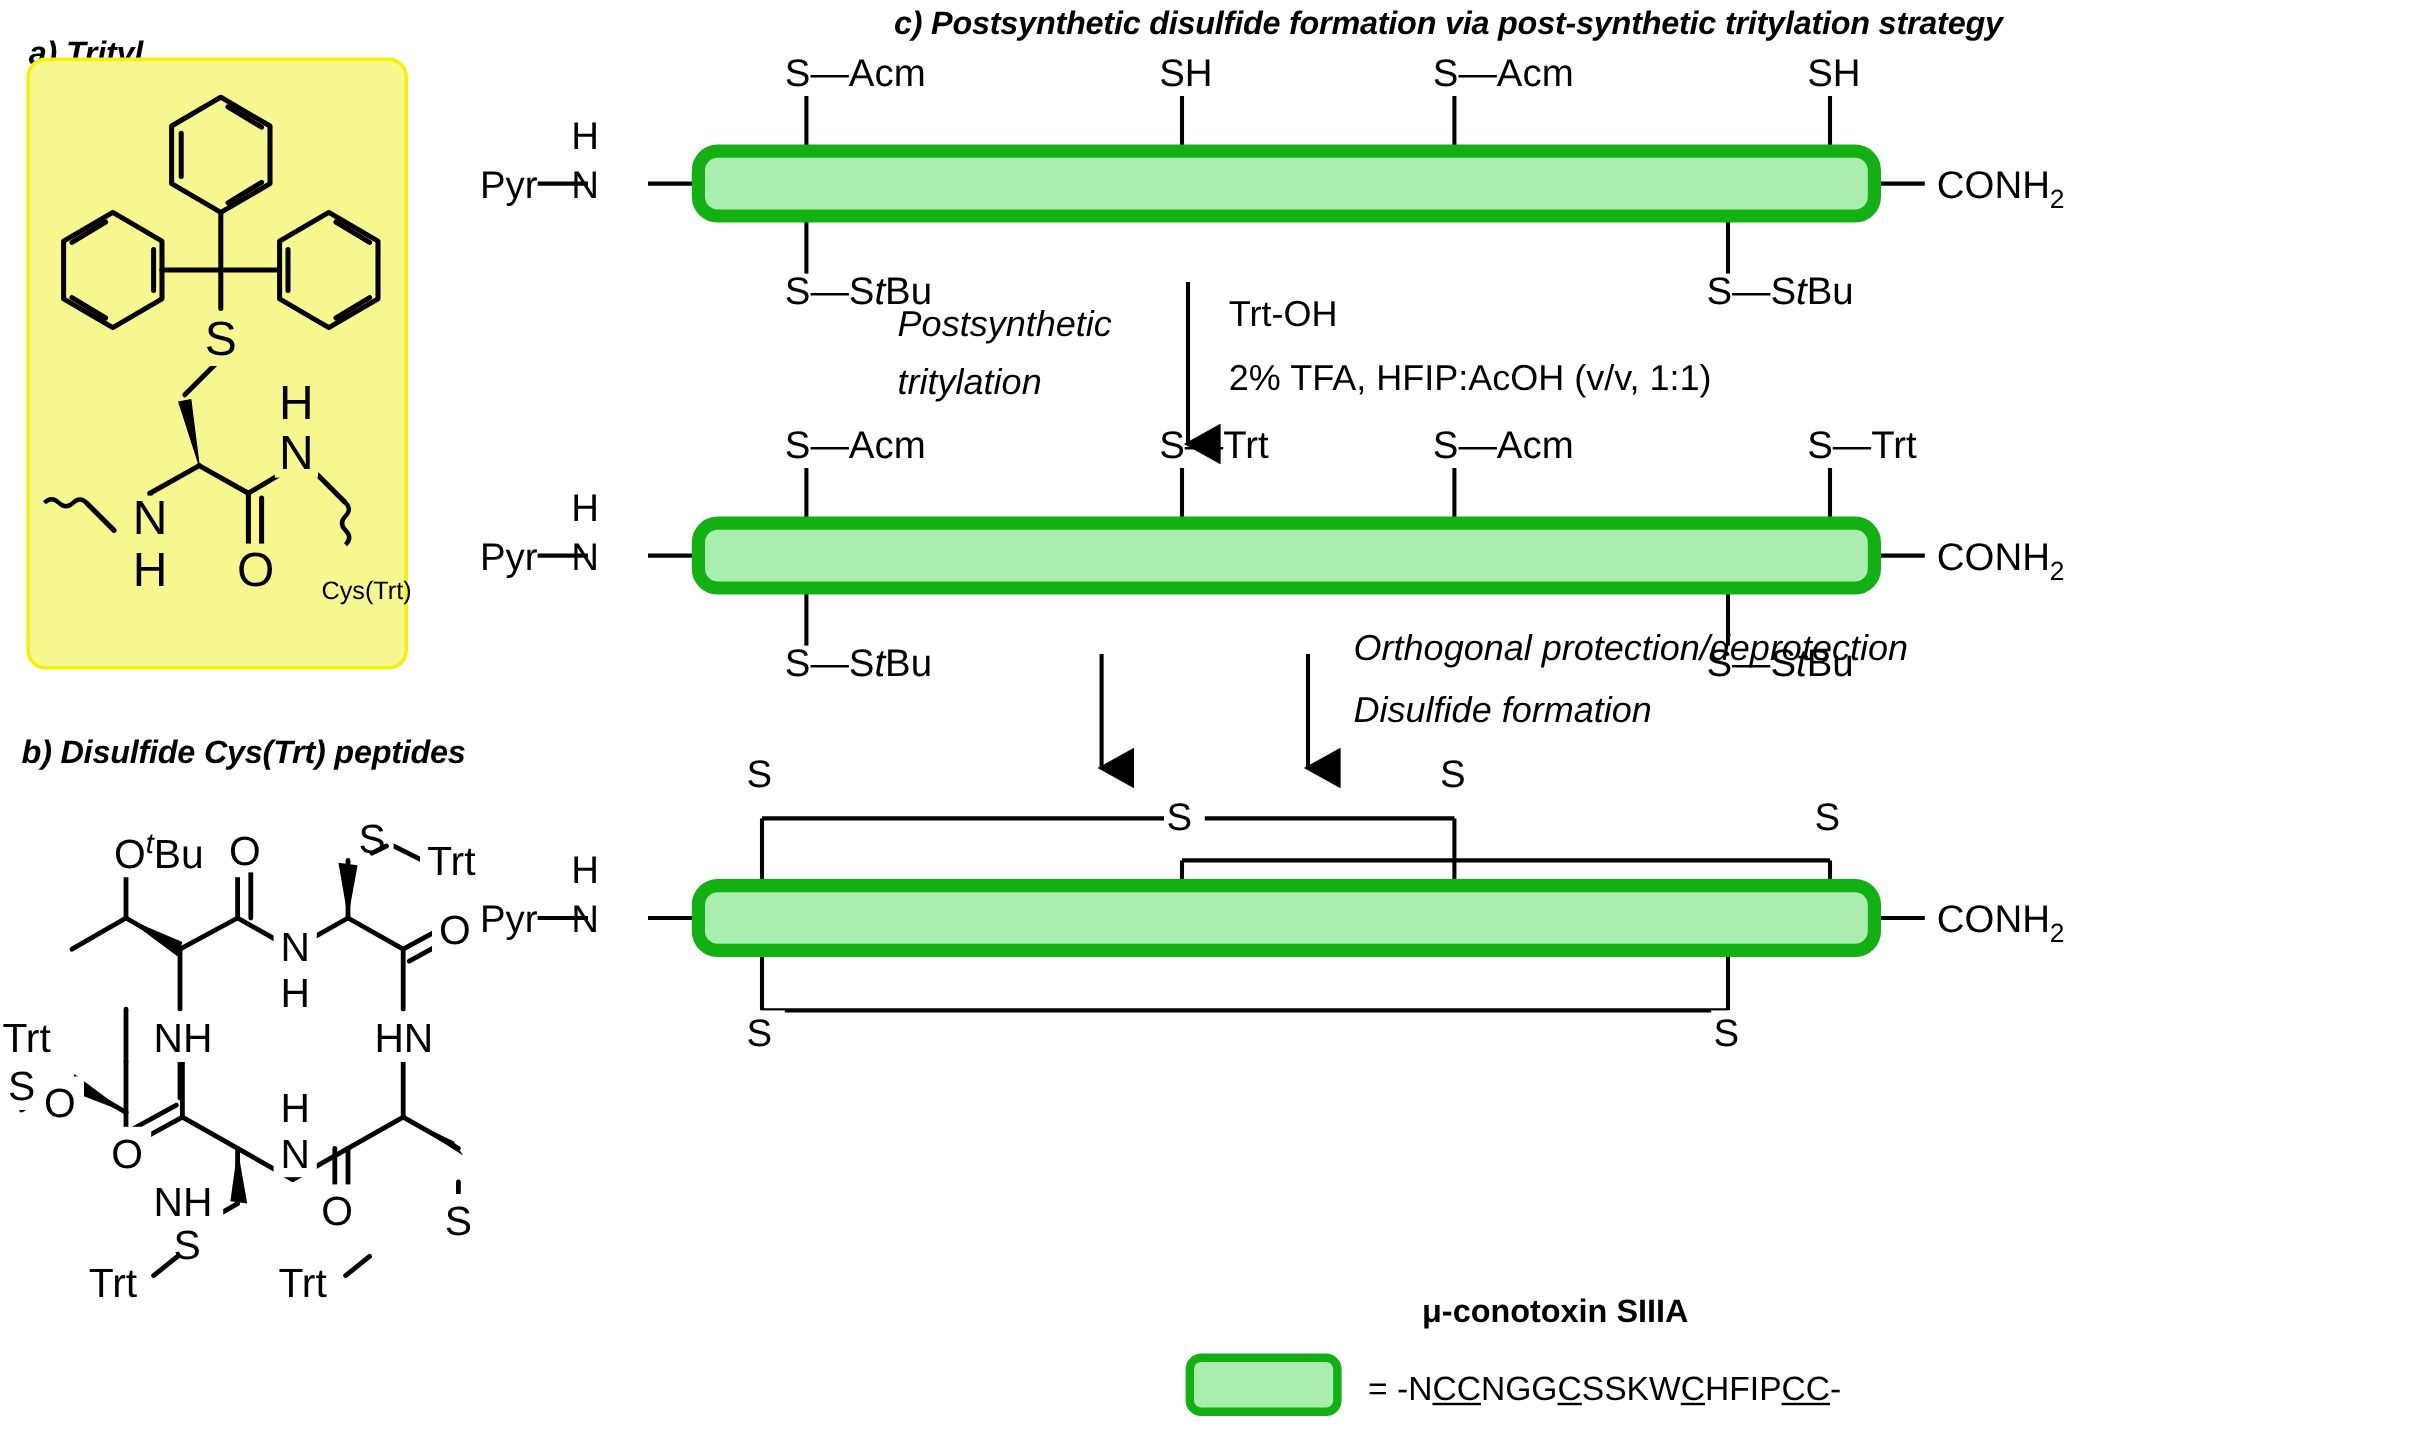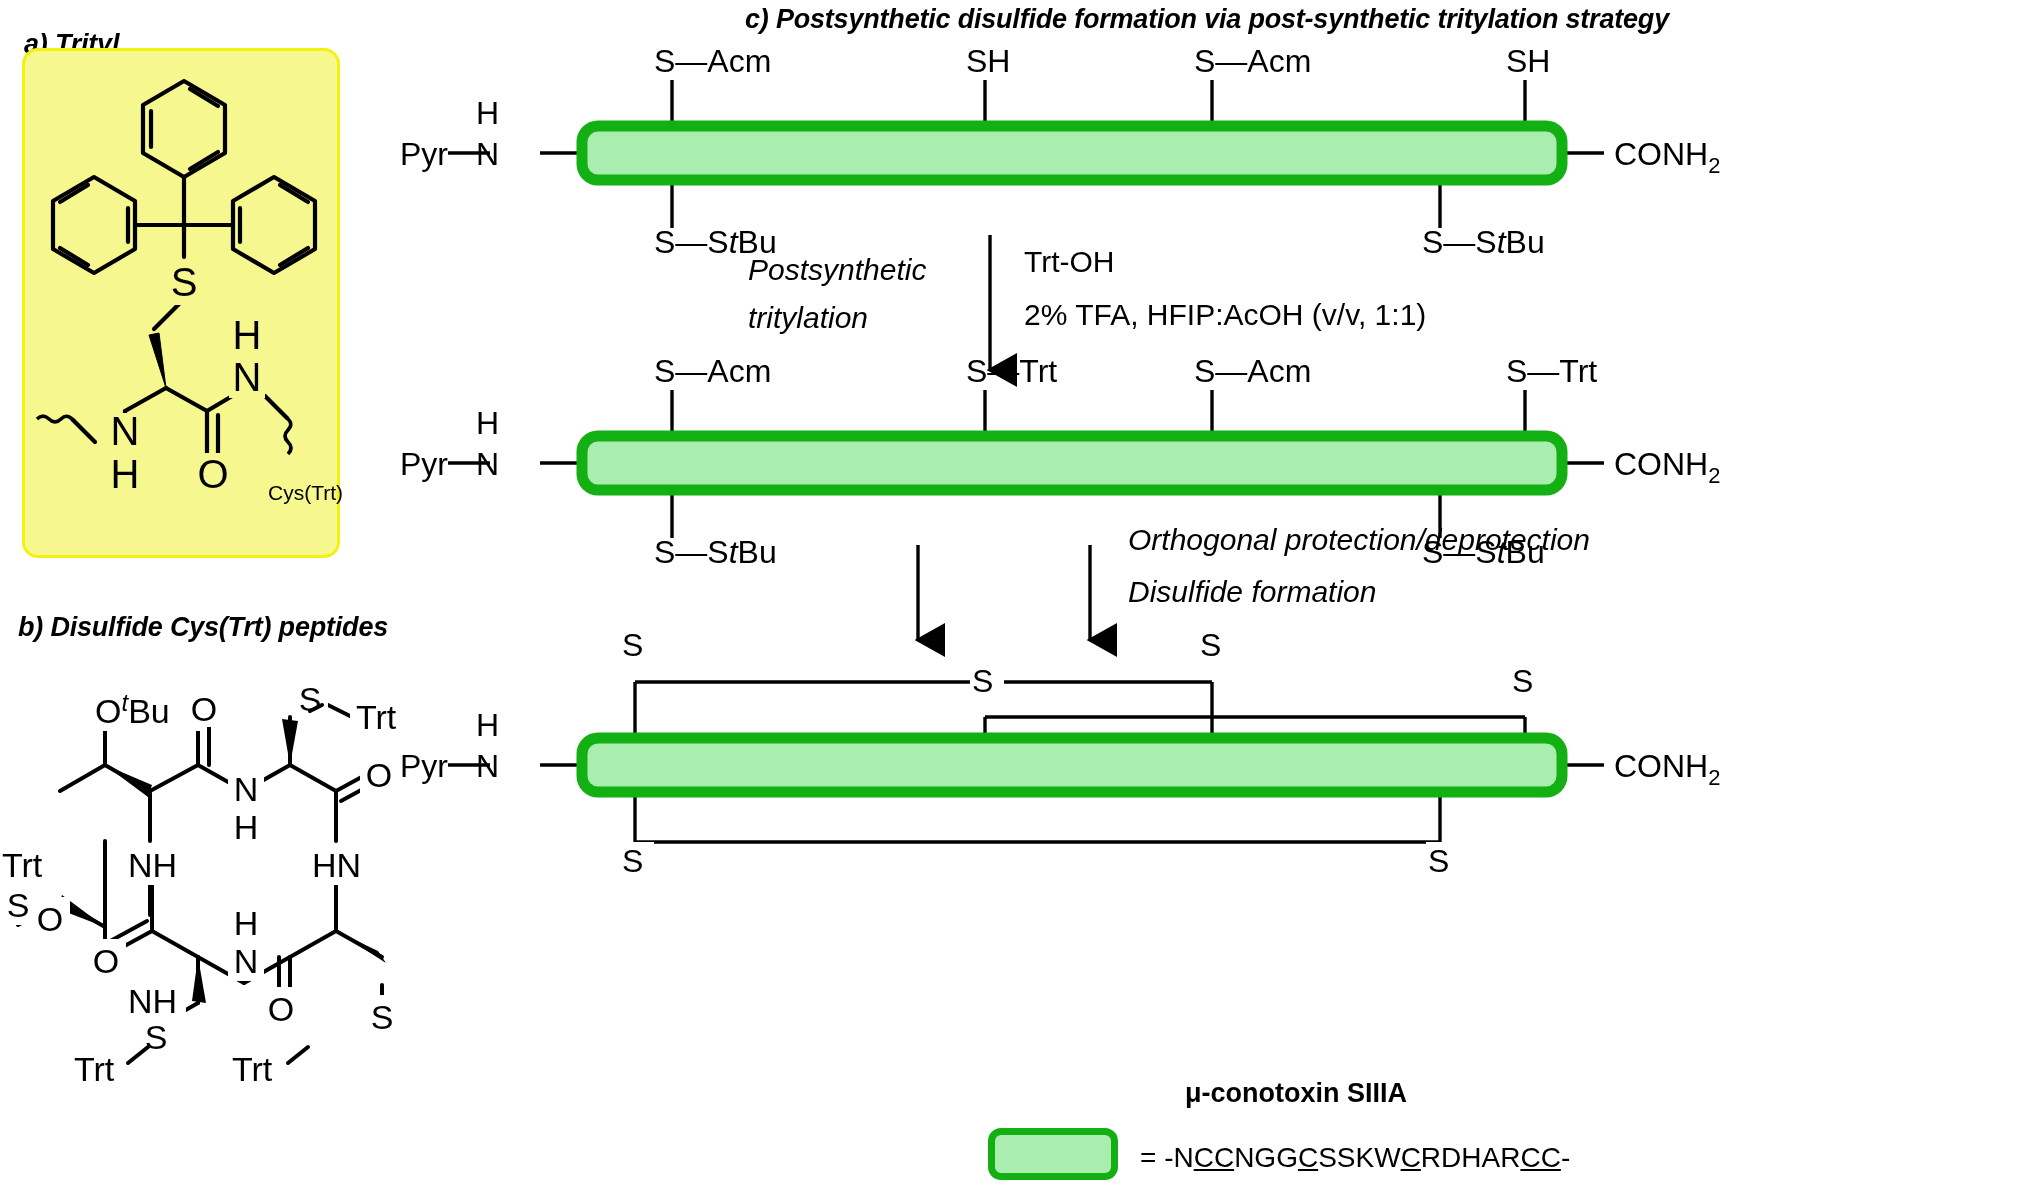--- a/index.html
+++ b/index.html
@@ -308,14 +308,14 @@
       <text x="-124" y="84">H</text>
       <text x="1014" y="125"><tspan>CONH</tspan><tspan font-size="22" dy="8">2</tspan></text>
     </g>
   </g>
 </svg>
 
 <div id="conotoxin-name"><span>μ</span><span>-conotoxin SIIIA</span></div>
 <div id="legend-chip"></div>
 <div class="seq-legend">
   <span>=</span>
-  <span><span>-N</span><u>CC</u><span>NGG</span><u>C</u><span>SSKW</span><u>C</u><span>RDHAR</span><u>CC</u><span>-</span></span>
+  <span><span>-N</span><u>CC</u><span>NGG</span><u>C</u><span>SSKW</span><u>C</u><span>HFIP</span><u>CC</u><span>-</span></span>
 </div>
 
 </body></html>

